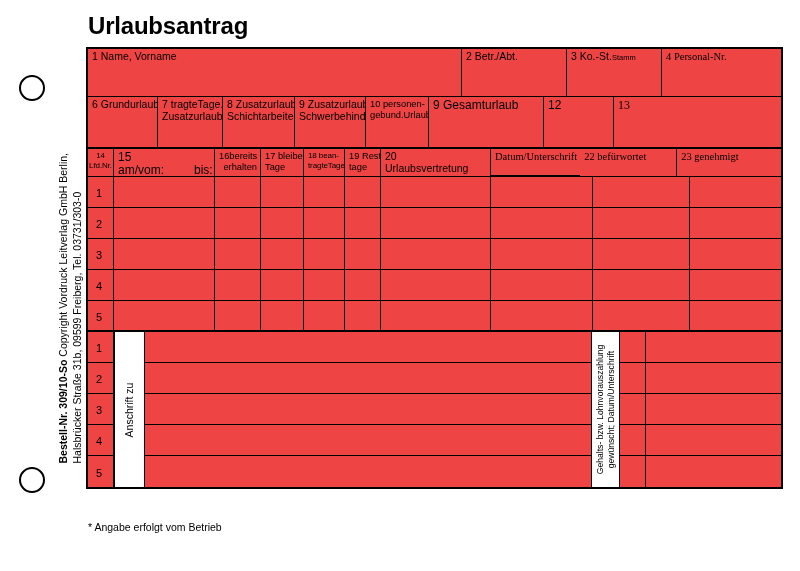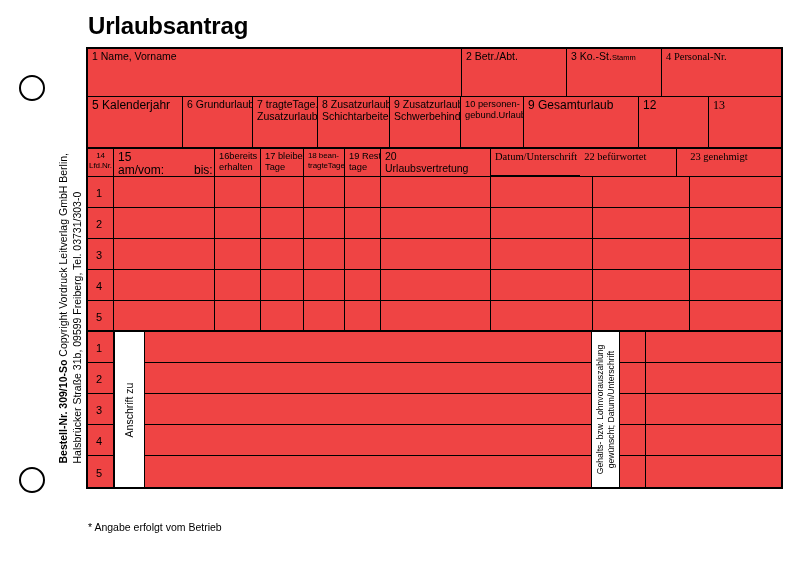--- a/index.html
+++ b/index.html
@@ -95,36 +95,36 @@
   #band-head { height: 28px; border-bottom: 1.6px solid #000; }
   .head-split { display: flex; flex-direction: row; padding: 0; }
   .head-split .top-lbl {
     border-bottom: 1.3px solid #000;
     padding: 2px 3px 1px 4px;
     flex: 0 0 16px;
     box-sizing: border-box;
   }
   .head-split .sub-row { display: flex; flex: 1 1 auto; }
   .head-split .sub-row .cell { border-right: 1.3px solid #000; }
-  .head-split .sub-row .cell:last-child { border-right: none; margin-left: 9px; }
+  .head-split .sub-row .cell:last-child { border-right: none; }
 
   
   .data-row { height: 31px; border-bottom: 1.3px solid #000; }
   .data-row.last-of-block { border-bottom: 2px solid #000; }
   .rownum {
     font-size: 11px;
     display: flex;
     align-items: center;
     padding-left: 8px;
   }
 
   
   .w-num   { width: 26px; }
   .w-15    { width: 101px; }
-  .w-16    { width: 46px; }
+  .w-16    { width: 46px; text-align: right; }
   .w-17    { width: 43px; }
   .w-18    { width: 41px; }
   .w-19    { width: 36px; }
   .w-20    { width: 110px; }
   .w-21    { width: 102px; }
   .w-22    { width: 97px; }
   .w-23    { flex: 1 1 auto; }
 
   
   .w-anschrift { width: 31px; }
@@ -201,24 +201,20 @@
       <span class="lbl"><span>3</span>
       <span>Ko.-St.</span><span class="sup-small">Stamm</span></span>
     </div>
     <div class="cell" style="flex:1 1 auto">
       <span class="lbl"><span>4</span>
       <span>Personal-Nr.</span></span>
     </div>
   </div>
 
   <div class="row" id="band-urlaub">
-    <div class="cell" style="width:95px">
-      <span class="lbl big"><span>5</span>
-      <span>Kalenderjahr</span></span>
-    </div>
     <div class="cell" style="width:70px">
       <span class="lbl"><span>6</span>
       <span>Grundurlaub*</span></span>
     </div>
     <div class="cell" style="width:65px">
       <span class="lbl"><span>7</span>
       <span>tragteTage.</span></span>
       <span class="lbl">Zusatzurlaub*</span>
     </div>
     <div class="cell" style="width:72px">

